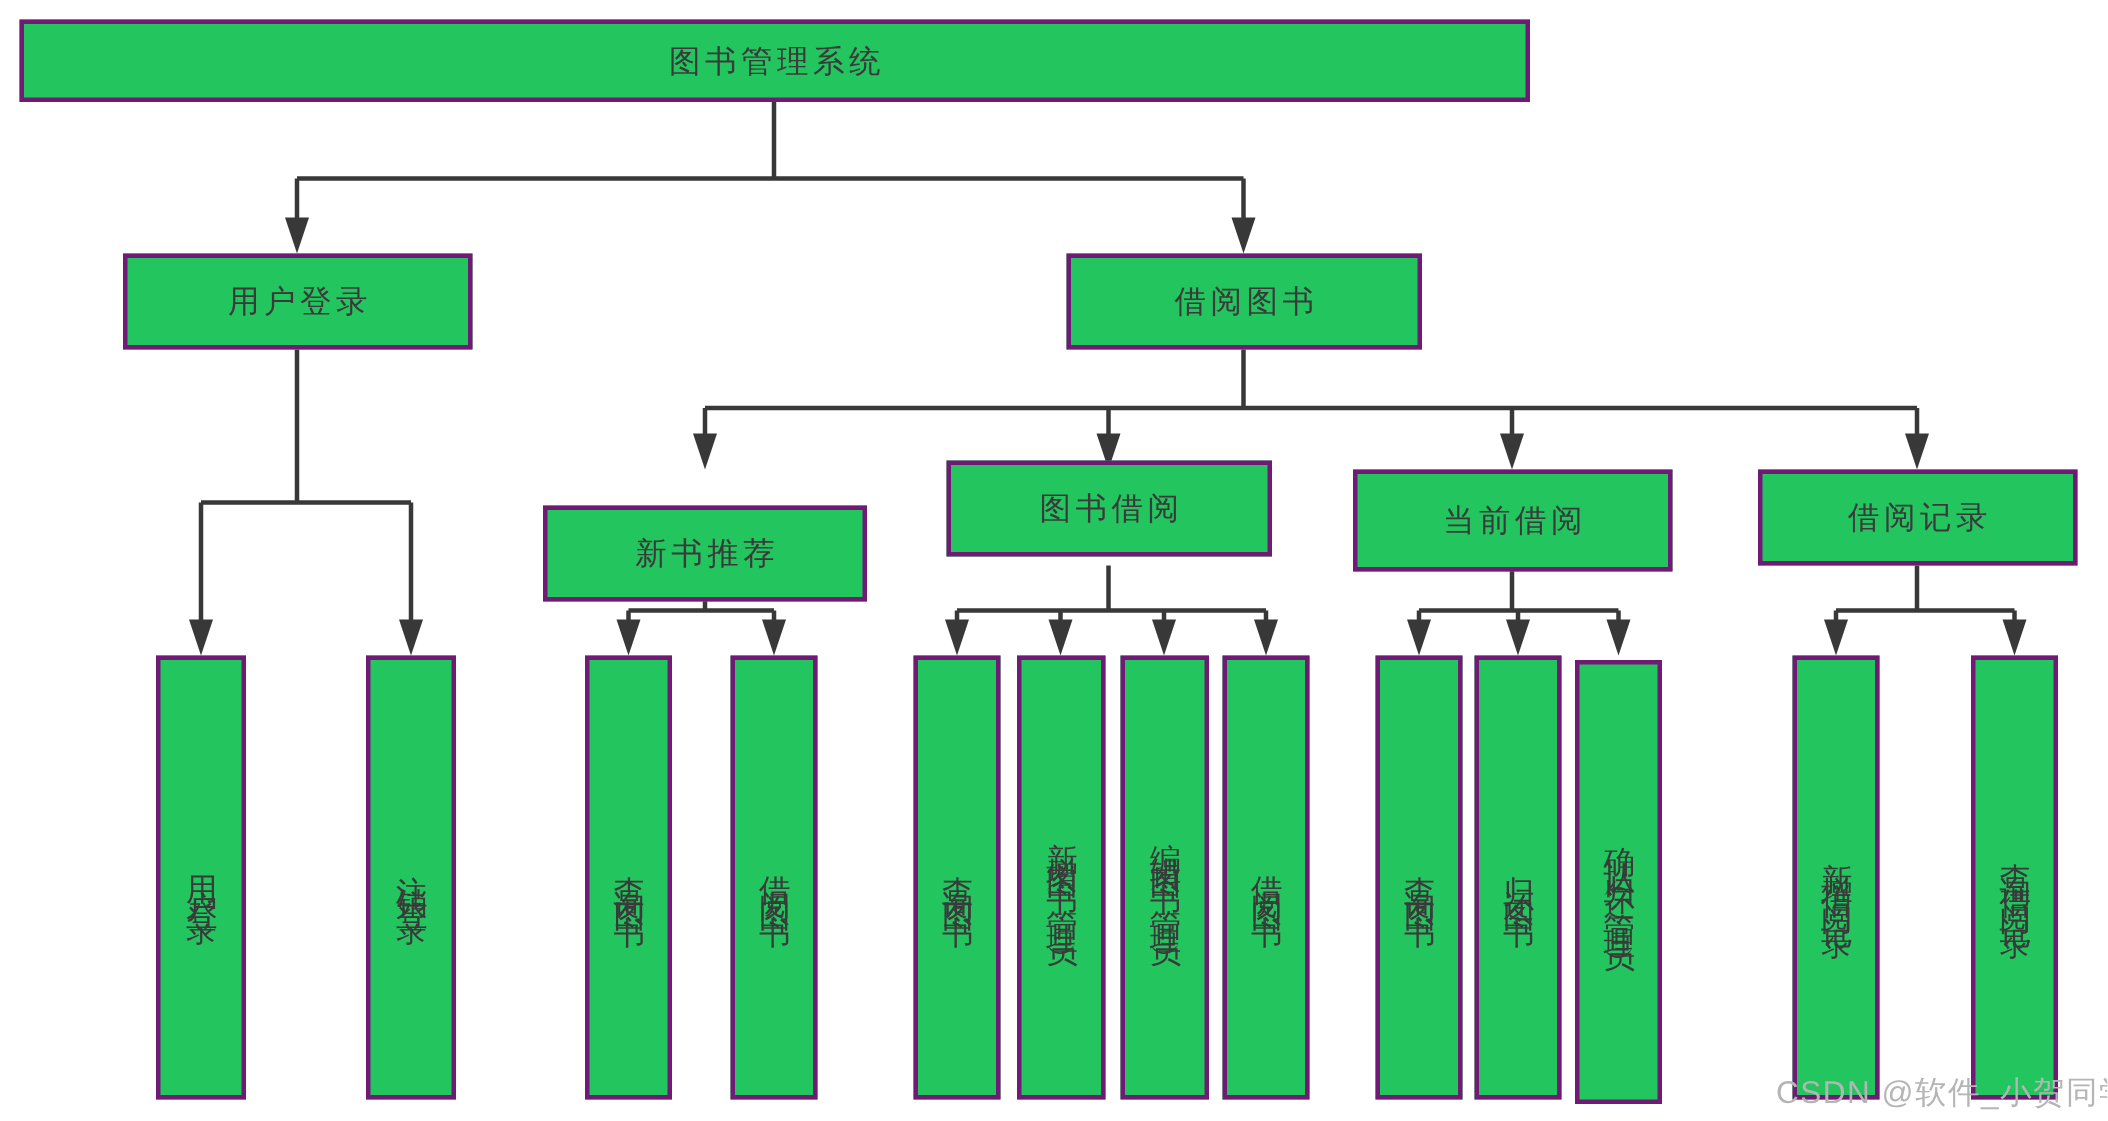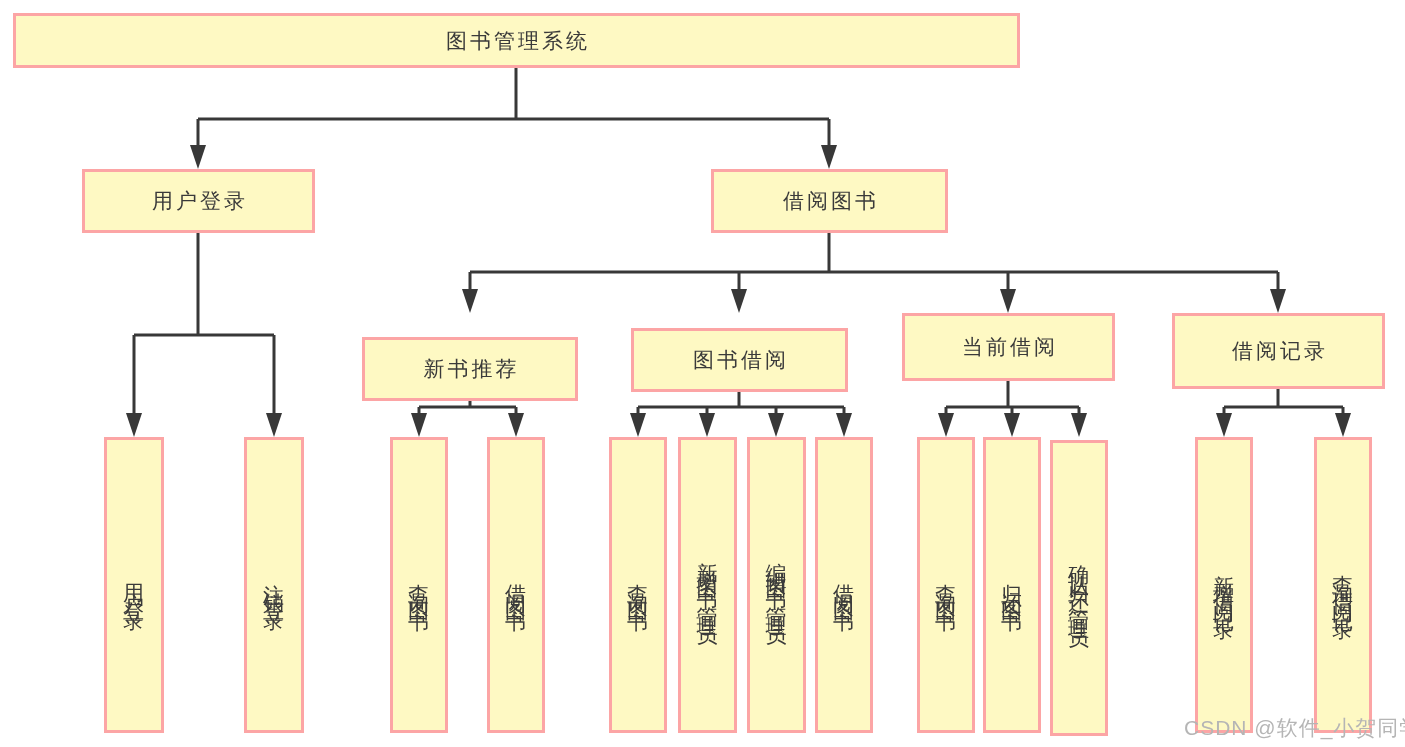--- a/index.html
+++ b/index.html
@@ -17,22 +17,22 @@
   }
   #wires {
     position: absolute;
     left: 0; top: 0;
     width: 1405px;
     height: 747px;
   }
   .node {
     position: absolute;
     box-sizing: border-box;
-    border: 3px solid #fca5a5;
-    background: #fef9c3;
+    border: 3px solid #701a75;
+    background: #22c55e;
     display: flex;
     align-items: center;
     justify-content: center;
     color: #3a3a3a;
   }
   .node.h {
     font-size: 21px;
     letter-spacing: 3px;
     text-indent: 3px; 
   }
@@ -105,23 +105,23 @@
       <polygon points="1335,413 1351,413 1343,437"></polygon>
     </g>
   </svg>
 
   <div class="node h" style="left:13px; top:13px; width:1007px; height:55px;">图书管理系统</div>
 
   <div class="node h" style="left:82px; top:169px; width:233px; height:64px;">用户登录</div>
   <div class="node h" style="left:711px; top:169px; width:237px; height:64px;">借阅图书</div>
 
   <div class="node h" style="left:362px; top:313px; width:216px; height:64px;margin-top:24px;">新书推荐</div>
-  <div class="node h" style="left:631px; top:328px; width:217px; height:64px;">图书借阅</div>
+  <div class="node h" style="left:631px; top:307px; width:217px; height:64px;">图书借阅</div>
   <div class="node h" style="left:902px; top:313px; width:213px; height:68px;">当前借阅</div>
-  <div class="node h" style="left:1172px; top:313px; width:213px; height:76px;">借阅记录</div>
+  <div class="node h" style="left:1172px; top:313px; width:213px; height:64px;">借阅记录</div>
 
   <div class="node leaf" style="left:104px; top:437px; width:60px; height:296px;">
     <span>用户登录</span>
   </div>
   <div class="node leaf" style="left:244px; top:437px; width:60px; height:296px;">
     <span>注销登录</span>
   </div>
 
   <div class="node leaf" style="left:390px; top:437px; width:58px; height:296px;">
     <span>查询图书</span>

